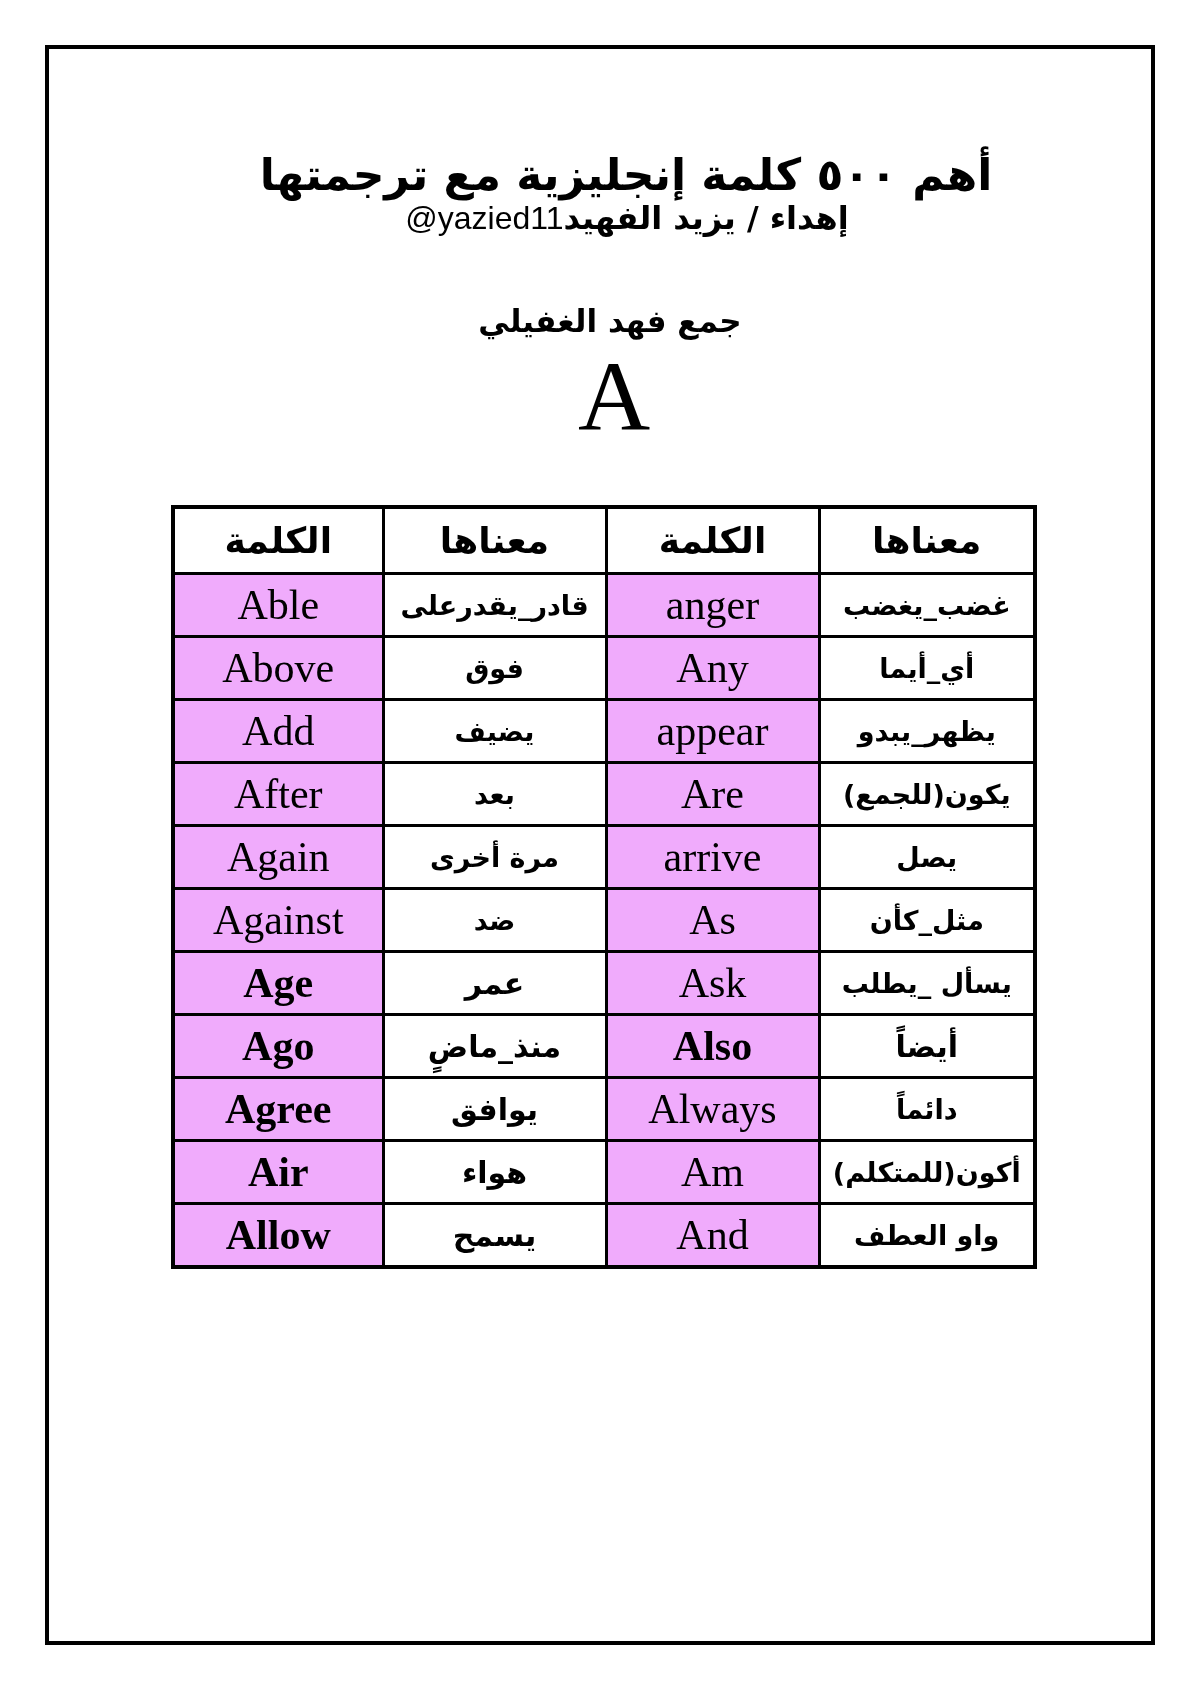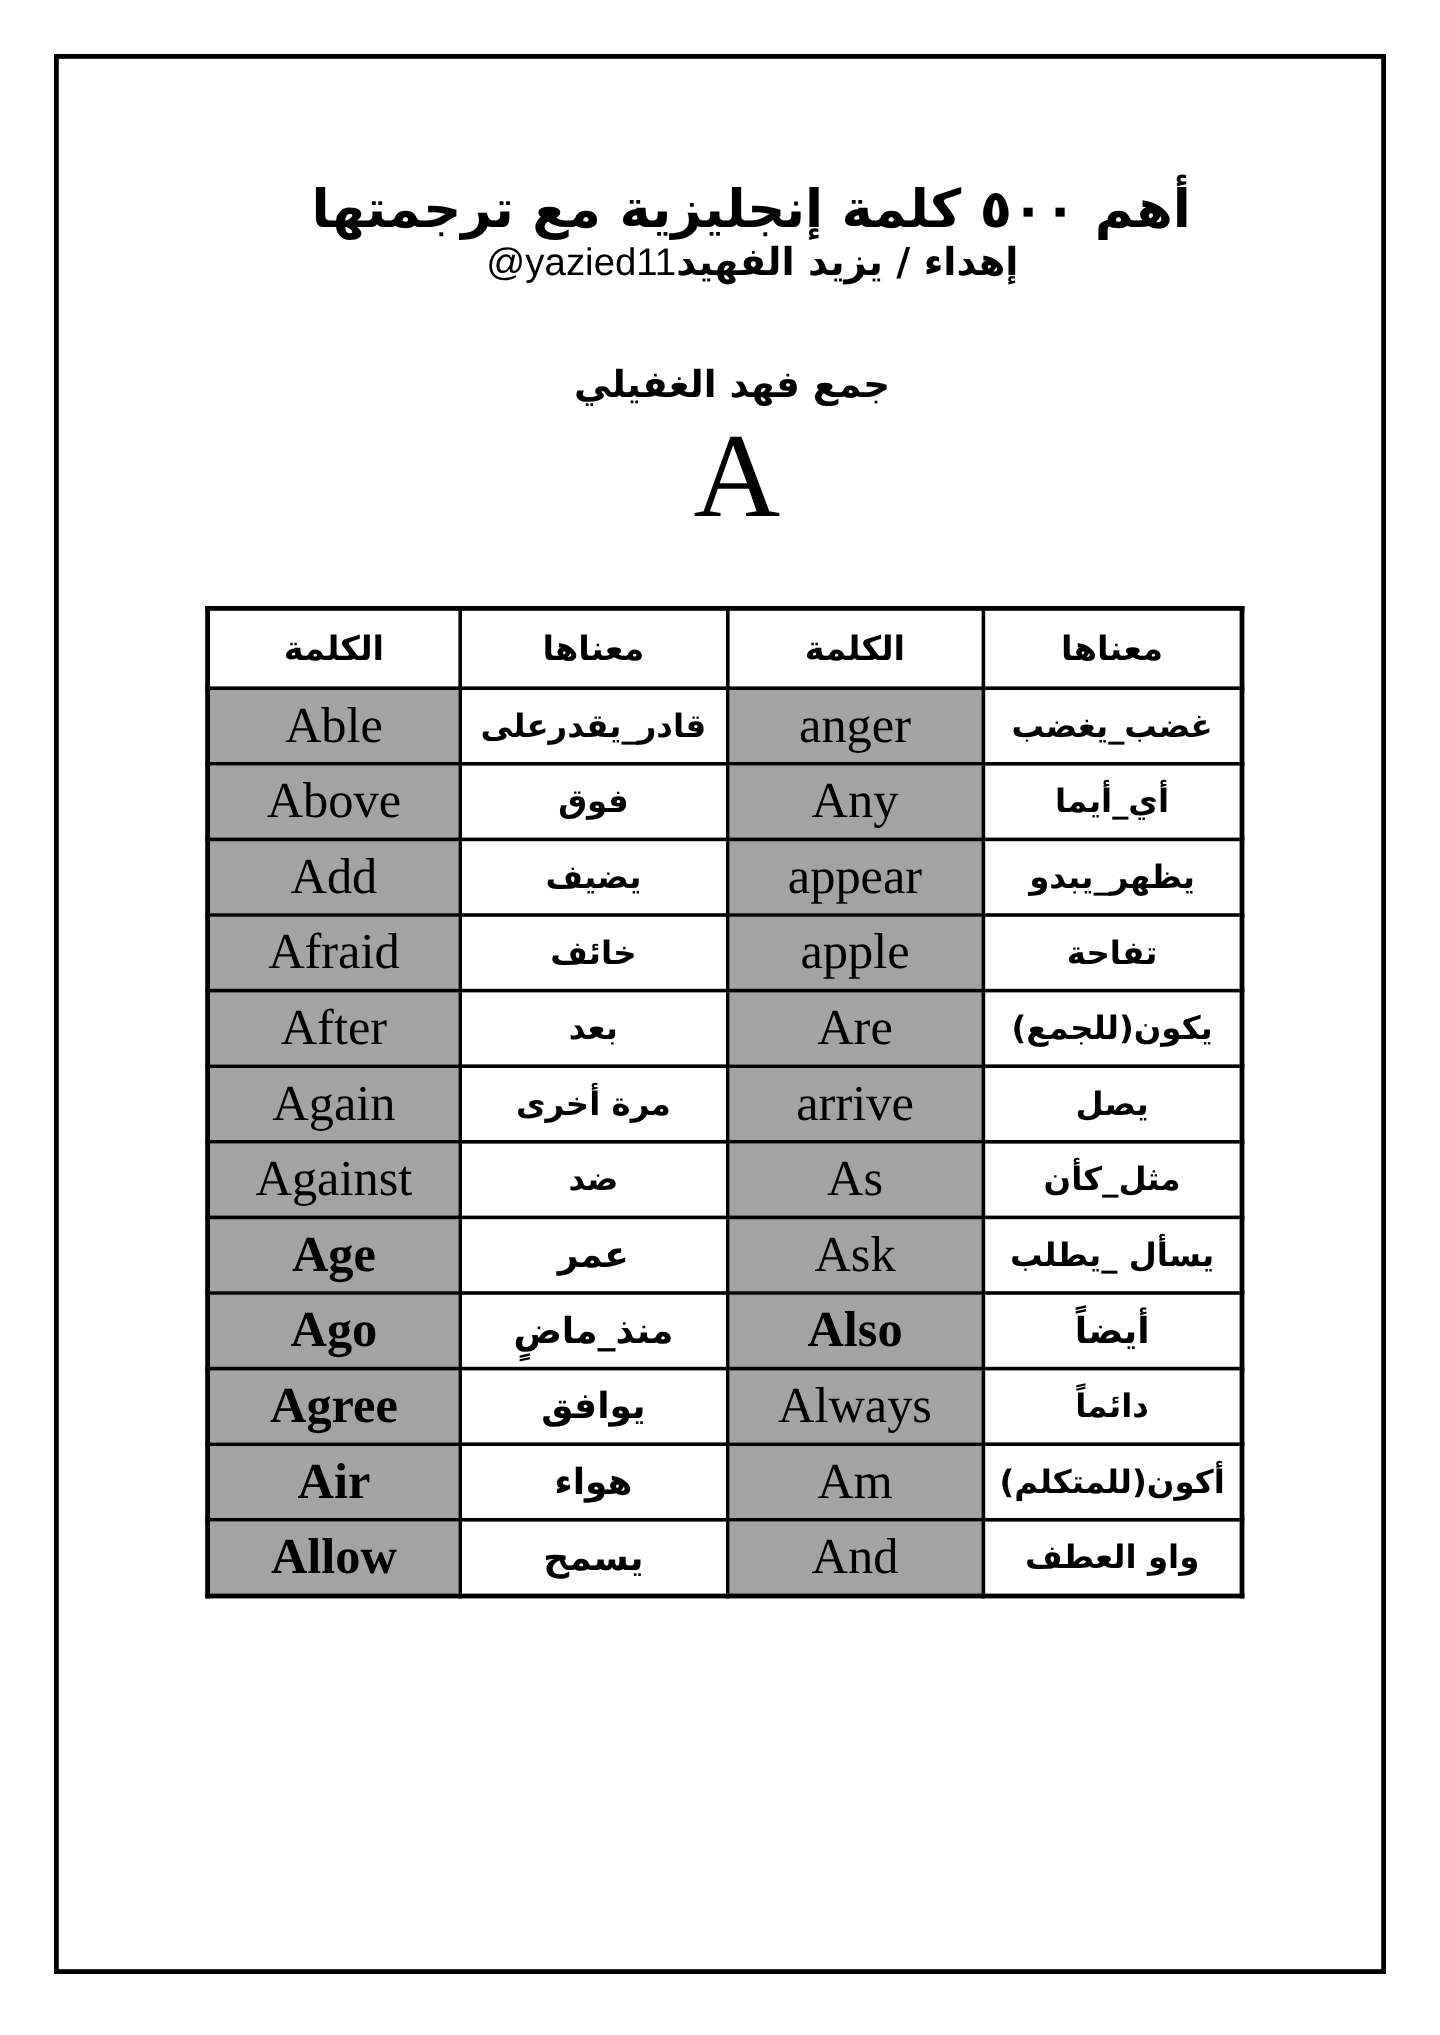--- a/index.html
+++ b/index.html
@@ -32,25 +32,25 @@
     position:absolute;left:122px;top:456px;width:862px;
     border-collapse:collapse;table-layout:fixed;
     border:4px solid #000;
   }
   .vocab th,.vocab td{
     border:3px solid #000;text-align:center;vertical-align:middle;
     padding:0 4px;overflow:hidden;
   }
   .vocab thead th{
     height:63px;background:#ffffff;direction:rtl;
-    font-family:"DejaVu Sans",sans-serif;font-weight:bold;font-size:28px;
+    font-family:"DejaVu Sans",sans-serif;font-weight:bold;font-size:36px;
   }
   .vocab tbody td{height:60px;}
   td.en{
-    background:#a3a3a3;
+    background:#f0abfc;
     font-family:"Liberation Serif",serif;font-weight:normal;font-size:42px;
   }
   td.en.b{font-weight:bold;font-size:42px;}
   td.ar{
     background:#ffffff;direction:rtl;
     font-family:"DejaVu Sans",sans-serif;font-weight:bold;font-size:27px;
   }
   td.ar.b{font-size:30px;}
 </style>
 </head>
@@ -96,26 +96,20 @@
           <td class="en">Any</td>
           <td class="ar">أي_أيما</td>
         </tr>
         <tr>
           <td class="en">Add</td>
           <td class="ar">يضيف</td>
           <td class="en">appear</td>
           <td class="ar">يظهر_يبدو</td>
         </tr>
         <tr>
-          <td class="en">Afraid</td>
-          <td class="ar">خائف</td>
-          <td class="en">apple</td>
-          <td class="ar">تفاحة</td>
-        </tr>
-        <tr>
           <td class="en">After</td>
           <td class="ar">بعد</td>
           <td class="en">Are</td>
           <td class="ar">يكون(للجمع)</td>
         </tr>
         <tr>
           <td class="en">Again</td>
           <td class="ar">مرة أخرى</td>
           <td class="en">arrive</td>
           <td class="ar">يصل</td>

